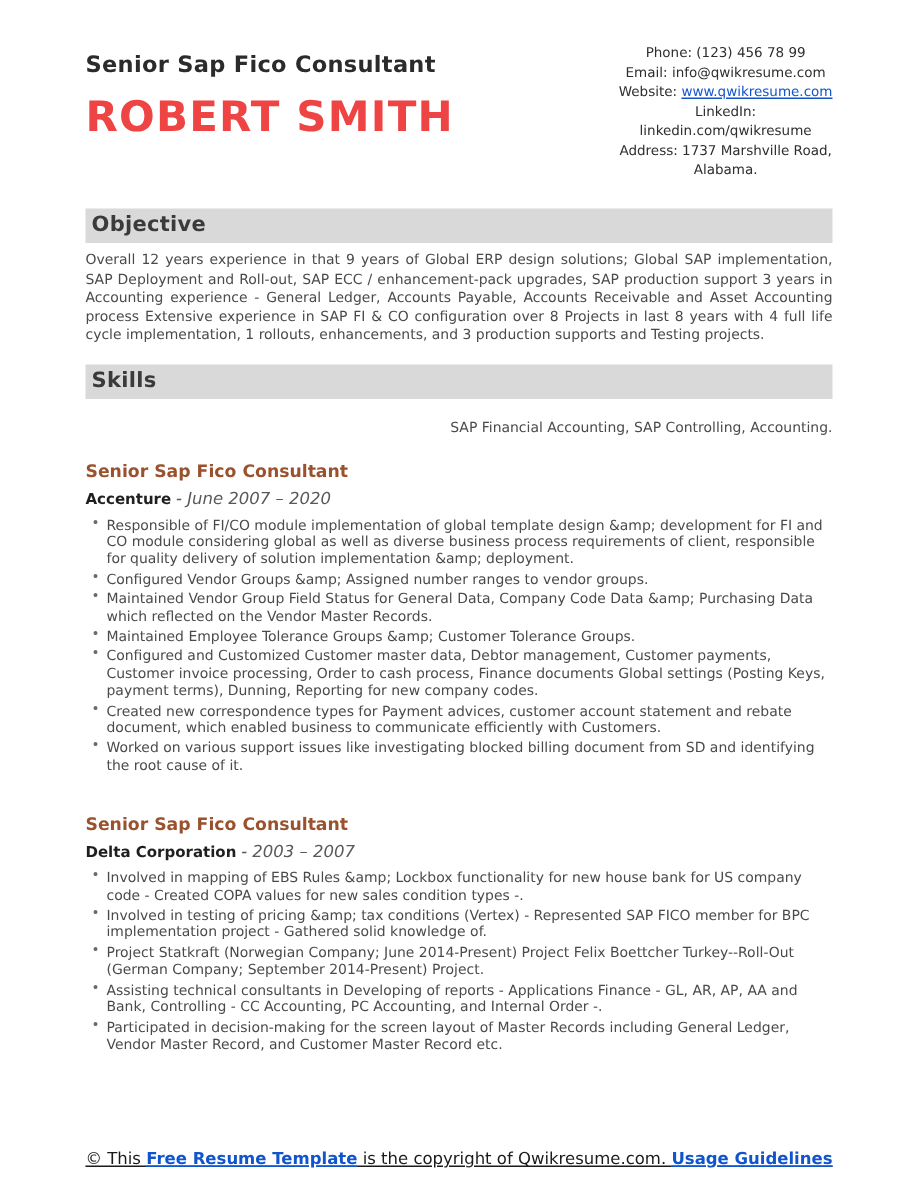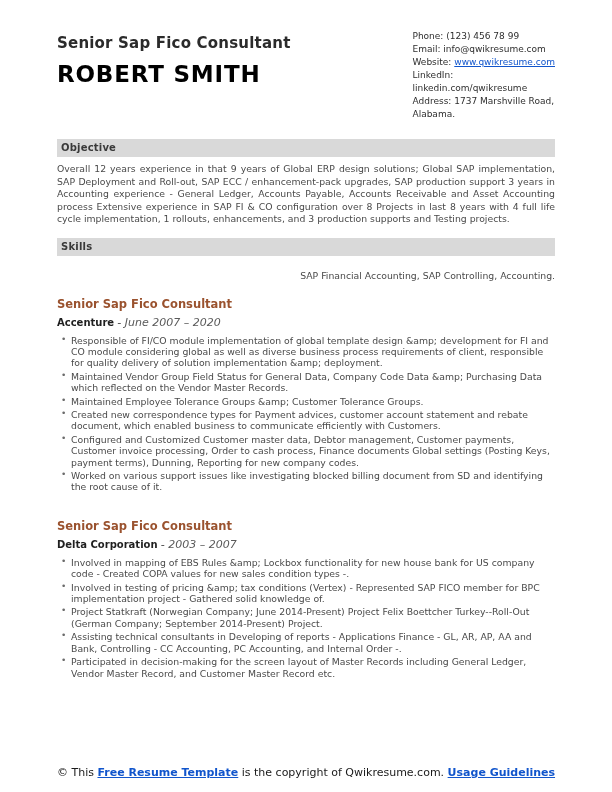--- a/index.html
+++ b/index.html
@@ -20,43 +20,43 @@
   .top { display: flex; justify-content: space-between; align-items: flex-start; }
   .top-left { padding-top: 6px; }
   .header-job-title {
     font-size: 15px;
     font-weight: bold;
     color: #2b2b2b;
     letter-spacing: 0.2px;
   }
   .person-name {
     margin-top: 9px;
-    font-size: 23px;
+    font-size: 28px;
     font-weight: 600;
     letter-spacing: 0.8px;
-    color: #000000;
+    color: #ef4444;
   }
   .top-right {
-    text-align: left;
+    text-align: center;
     font-size: 9px;
     line-height: 13px;
     color: #2e2e2e;
     padding-top: 2px;
     max-width: 220px;
   }
   a.link {
     color: var(--link-blue, #1155cc);
     text-decoration: underline;
     cursor: pointer;
   }
   
   .section-bar {
     background: var(--section-bar-bg, #d9d9d9);
     padding: 3px 0 4px 4px;
-    font-size: 10px;
+    font-size: 14px;
     font-weight: bold;
     color: #3a3a3a;
     letter-spacing: 0.2px;
   }
   .objective-bar { margin-top: 18px; }
   .skills-bar { margin-top: 12px; }
   .work-bar { margin-top: 12px; }
   
   .para {
     font-size: 9.3px;
@@ -102,21 +102,21 @@
   .footer {
     position: absolute;
     left: 0;
     right: 0;
     bottom: 12px;
     text-align: center;
     font-size: 11px;
     line-height: 15px;
     color: #1a1a1a;
   }
-  .footer-inner { max-width: 505px; margin: 0 auto; }
+  .footer-inner { max-width: 505px; margin: 0 auto; text-decoration: underline; }
   a.flink {
     color: var(--link-blue, #1155cc);
     font-weight: bold;
     text-decoration: underline;
     cursor: pointer;
   }
 </style>
 </head>
 <body>
 
@@ -148,24 +148,25 @@
     <p class="para skills-text">SAP Financial Accounting, SAP Controlling, Accounting.</p>
   </section>
 
   <section>
 
     <div class="job">
       <div class="job-title">Senior Sap Fico Consultant</div>
       <div class="company-line"><span class="company">Accenture</span> <span class="dates">- June 2007 – 2020</span></div>
       <ul class="bullets">
           <li>Responsible of FI/CO module implementation of global template design &amp;amp; development for FI and CO module considering global as well as diverse business process requirements of client, responsible for quality delivery of solution implementation &amp;amp; deployment.</li>
+          <li>Configured Vendor Groups &amp;amp; Assigned number ranges to vendor groups.</li>
           <li>Maintained Vendor Group Field Status for General Data, Company Code Data &amp;amp; Purchasing Data which reflected on the Vendor Master Records.</li>
           <li>Maintained Employee Tolerance Groups &amp;amp; Customer Tolerance Groups.</li>
+          <li>Configured and Customized Customer master data, Debtor management, Customer payments, Customer invoice processing, Order to cash process, Finance documents Global settings (Posting Keys, payment terms), Dunning, Reporting for new company codes.</li>
           <li>Created new correspondence types for Payment advices, customer account statement and rebate document, which enabled business to communicate efficiently with Customers.</li>
-          <li>Configured and Customized Customer master data, Debtor management, Customer payments, Customer invoice processing, Order to cash process, Finance documents Global settings (Posting Keys, payment terms), Dunning, Reporting for new company codes.</li>
           <li>Worked on various support issues like investigating blocked billing document from SD and identifying the root cause of it.</li>
         </ul>
     </div>
 
     <div class="job">
       <div class="job-title">Senior Sap Fico Consultant</div>
       <div class="company-line"><span class="company">Delta Corporation</span> <span class="dates">- 2003 – 2007</span></div>
       <ul class="bullets">
           <li>Involved in mapping of EBS Rules &amp;amp; Lockbox functionality for new house bank for US company code - Created COPA values for new sales condition types -.</li>
           <li>Involved in testing of pricing &amp;amp; tax conditions (Vertex) - Represented SAP FICO member for BPC implementation project - Gathered solid knowledge of.</li>

